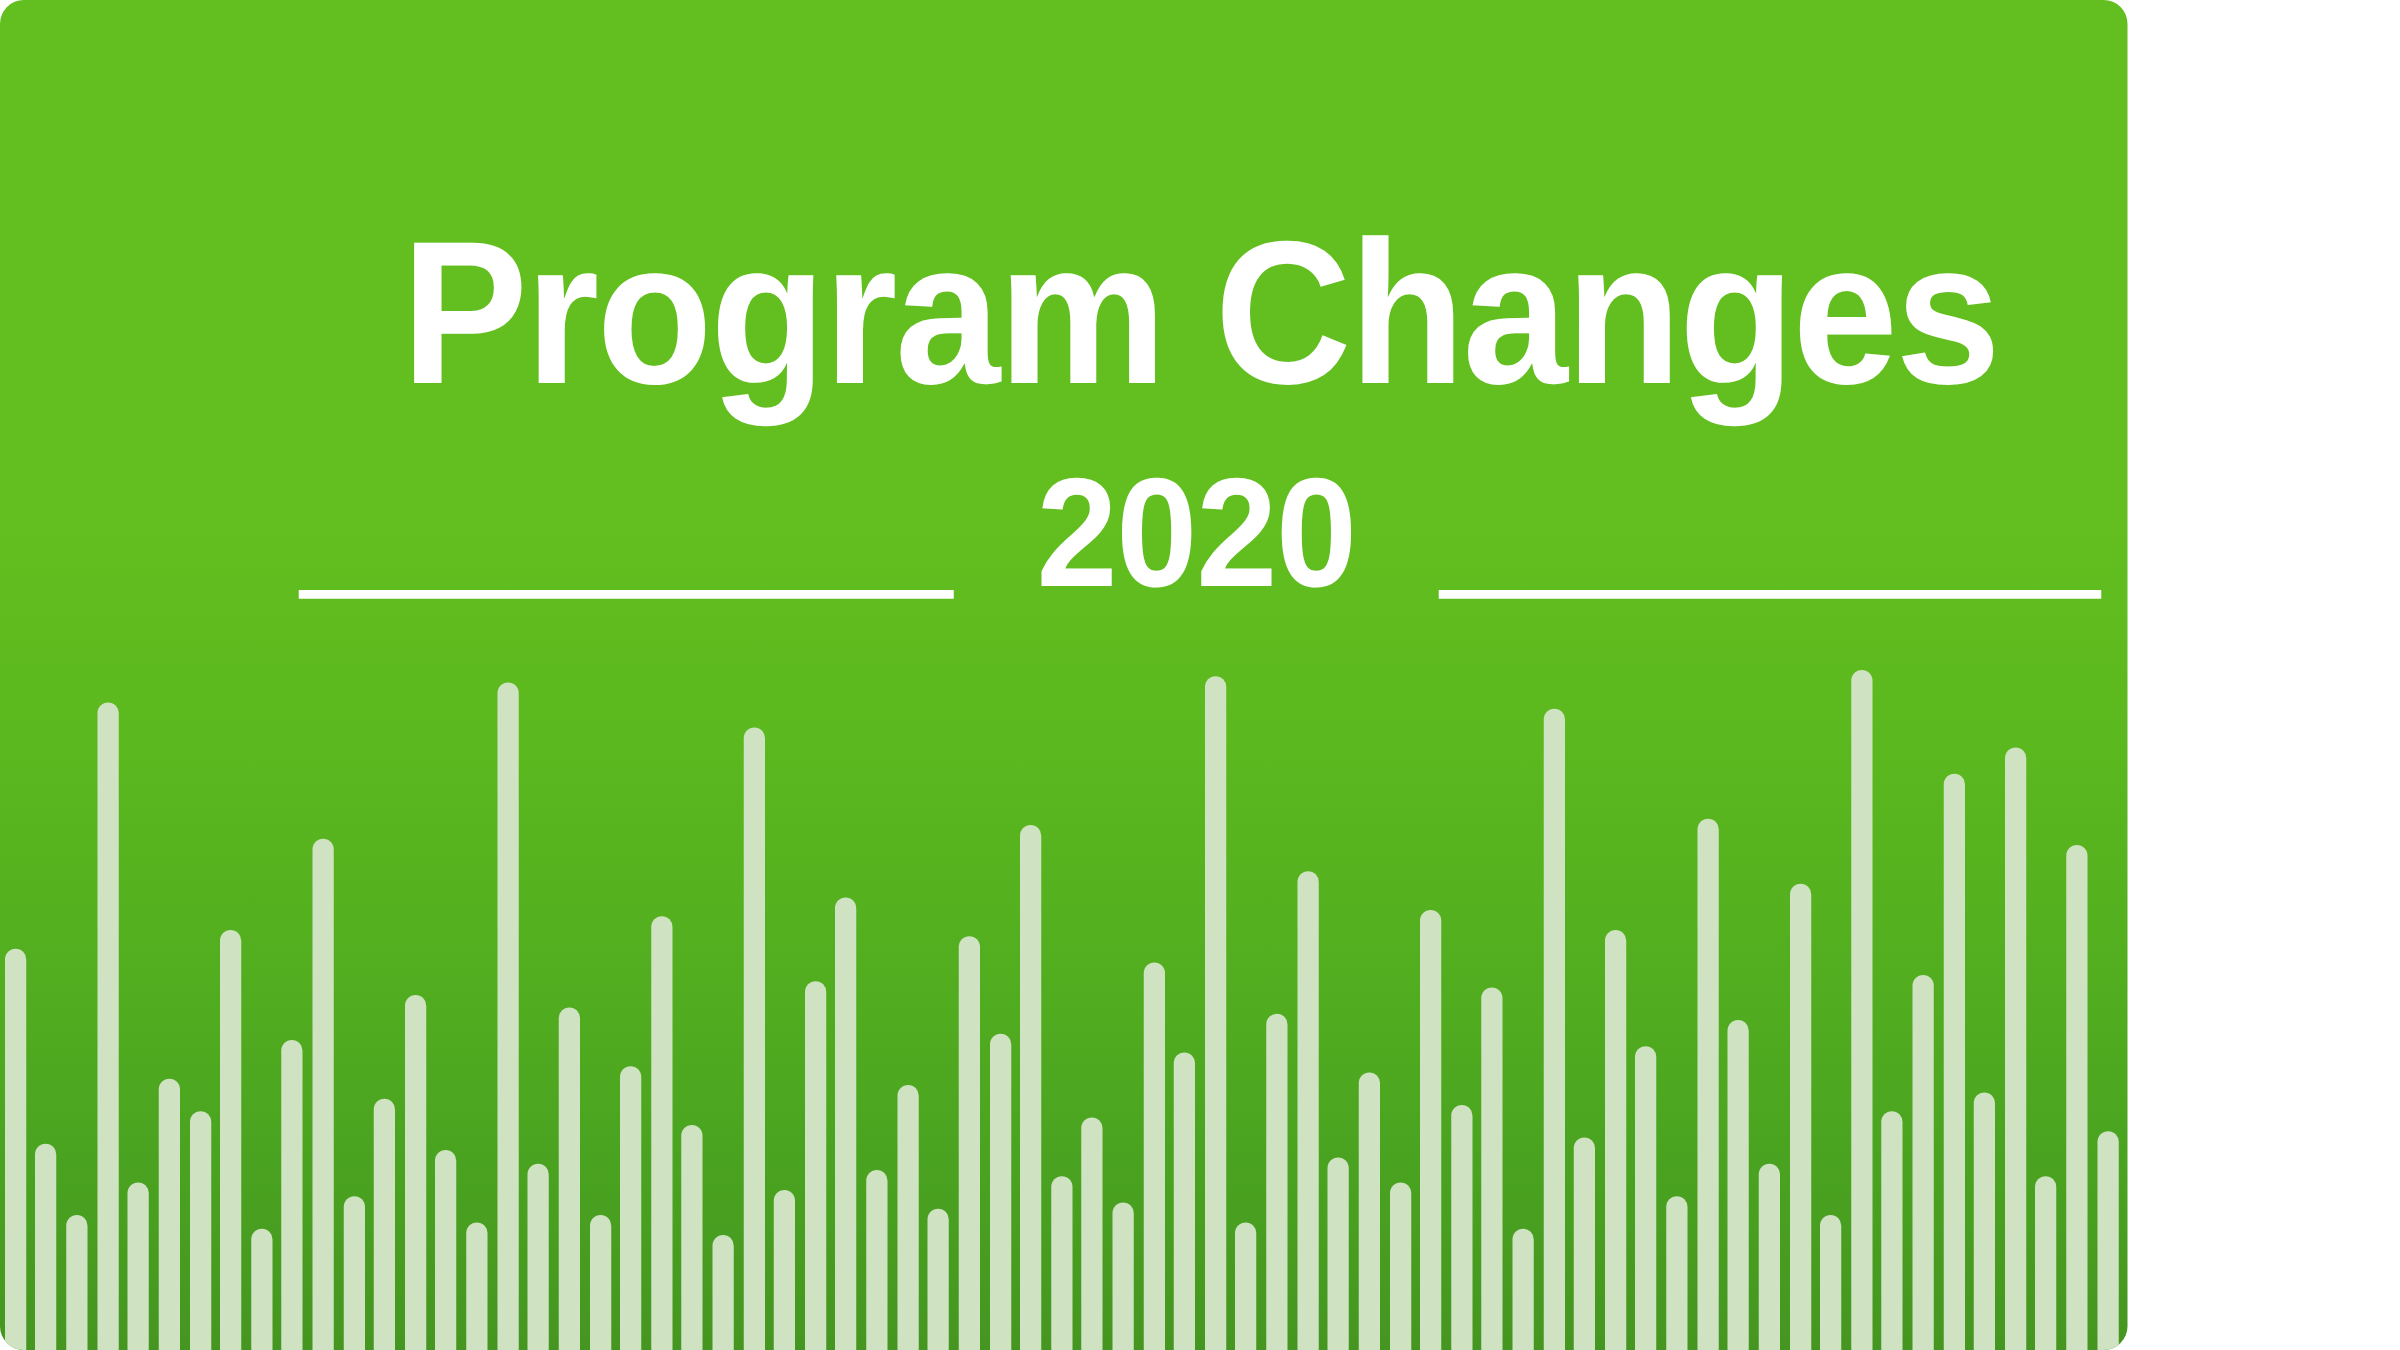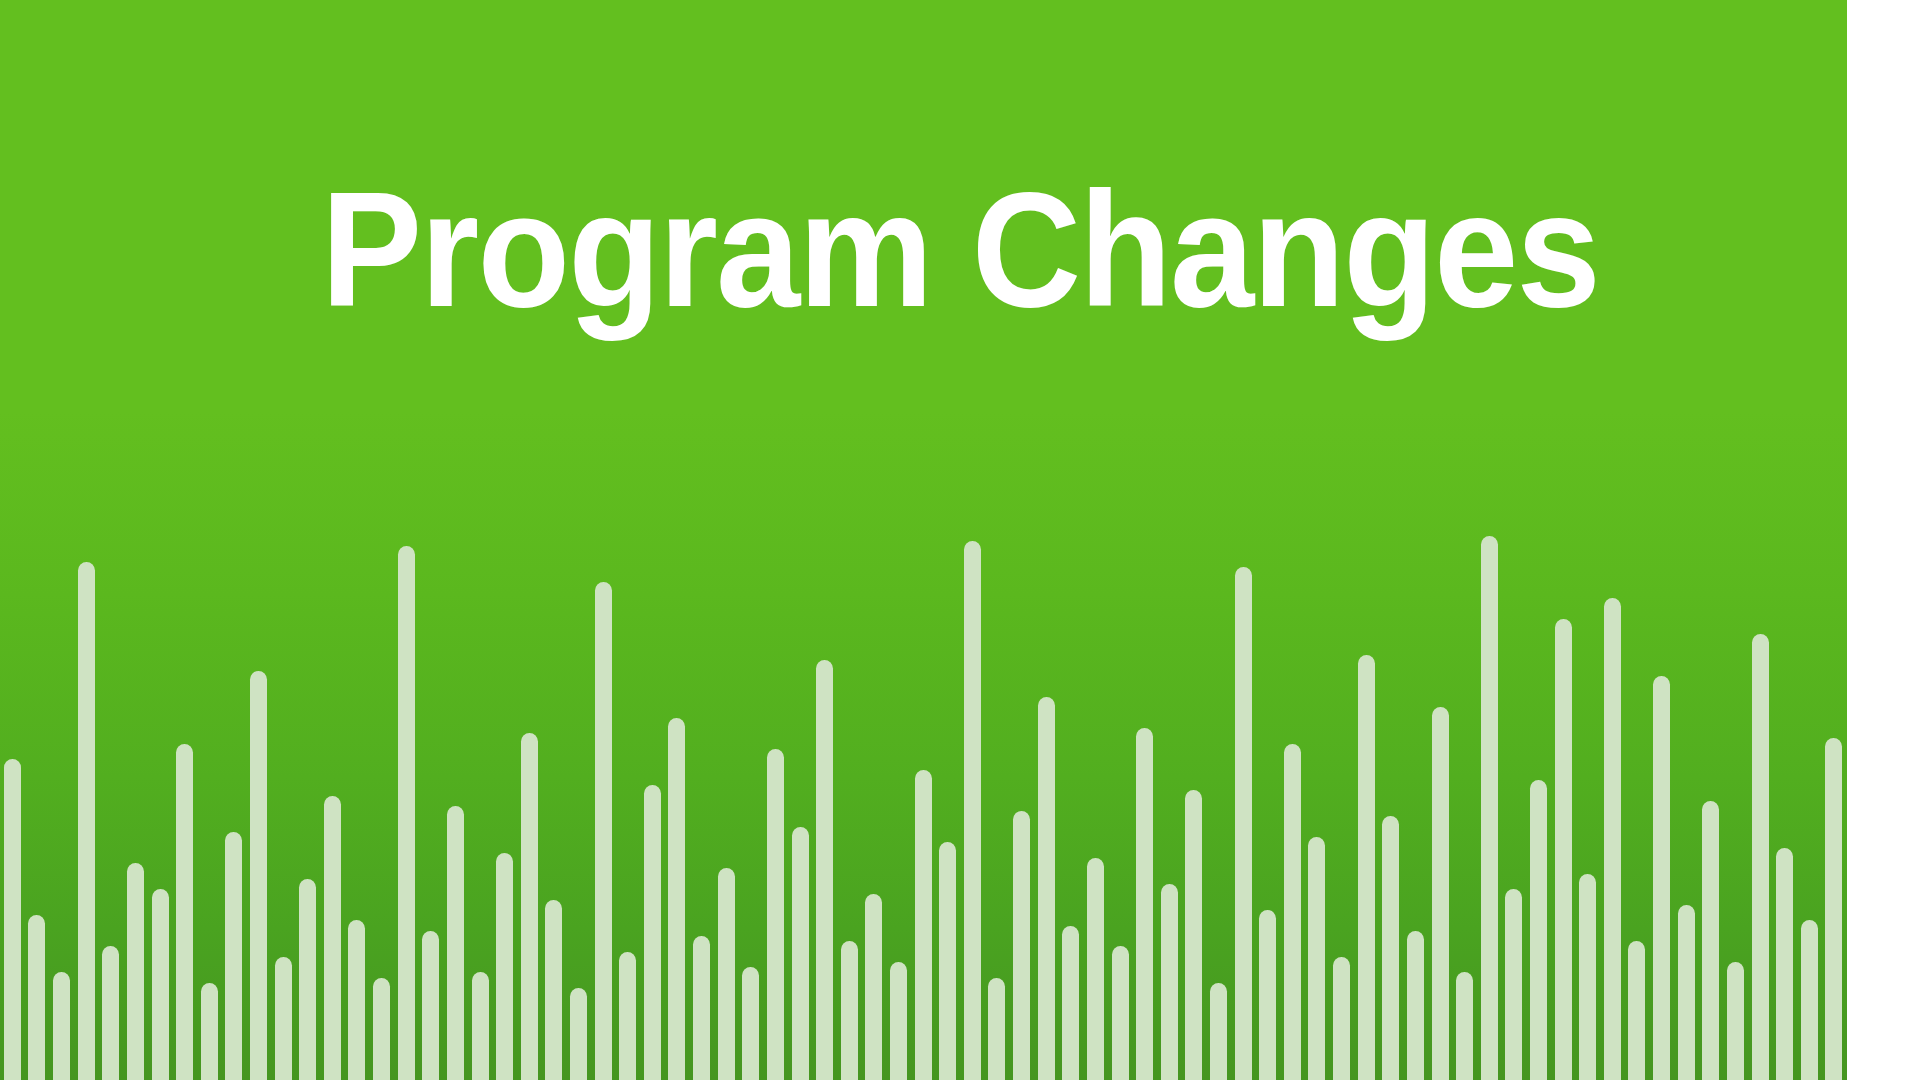--- a/index.html
+++ b/index.html
@@ -9,30 +9,31 @@
     width: 1920px;
     height: 1080px;
     overflow: hidden;
   }
   body {
     font-family: "Liberation Sans", sans-serif;
   }
 
   #banner {
     position: relative;
-    width: 1847px;
+    width: 1702px;
     height: 1080px;
     overflow: hidden;
     background: linear-gradient(180deg,
                 #63bf1f 0%,
                 #63bf1f 38%,
                 #5bb81e 55%,
                 #52ae1f 72%,
                 #4aa320 86%,
                 #459620 100%);
+    border-radius: 19px;
   }
 
   
   #waveform {
     position: absolute;
     left: 0;
     bottom: 0;
     width: 1920px;
     height: 560px;
     display: block;
@@ -186,15 +187,22 @@
       <div class="wave-bar" style="left: 1825px; width: 17px; height: 342px; background: rgb(207, 227, 195);"></div>
       <div class="wave-bar" style="left: 1850px; width: 17px; height: 529px; background: rgb(207, 227, 195);"></div>
       <div class="wave-bar" style="left: 1875px; width: 17px; height: 128px; background: rgb(207, 227, 195);"></div>
       <div class="wave-bar" style="left: 1899px; width: 17px; height: 399px; background: rgb(207, 227, 195);"></div>
     </div>
 
   <div id="title-block">
 
     <div id="page-title">Program Changes</div>
 
+    <div id="subtitle-row">
+      <div id="rule-left" class="rule"></div>
+
+      <div id="page-subtitle">2020</div>
+
+      <div id="rule-right" class="rule"></div>
+    </div>
 
   </div>
 </div>
 
 </body></html>

